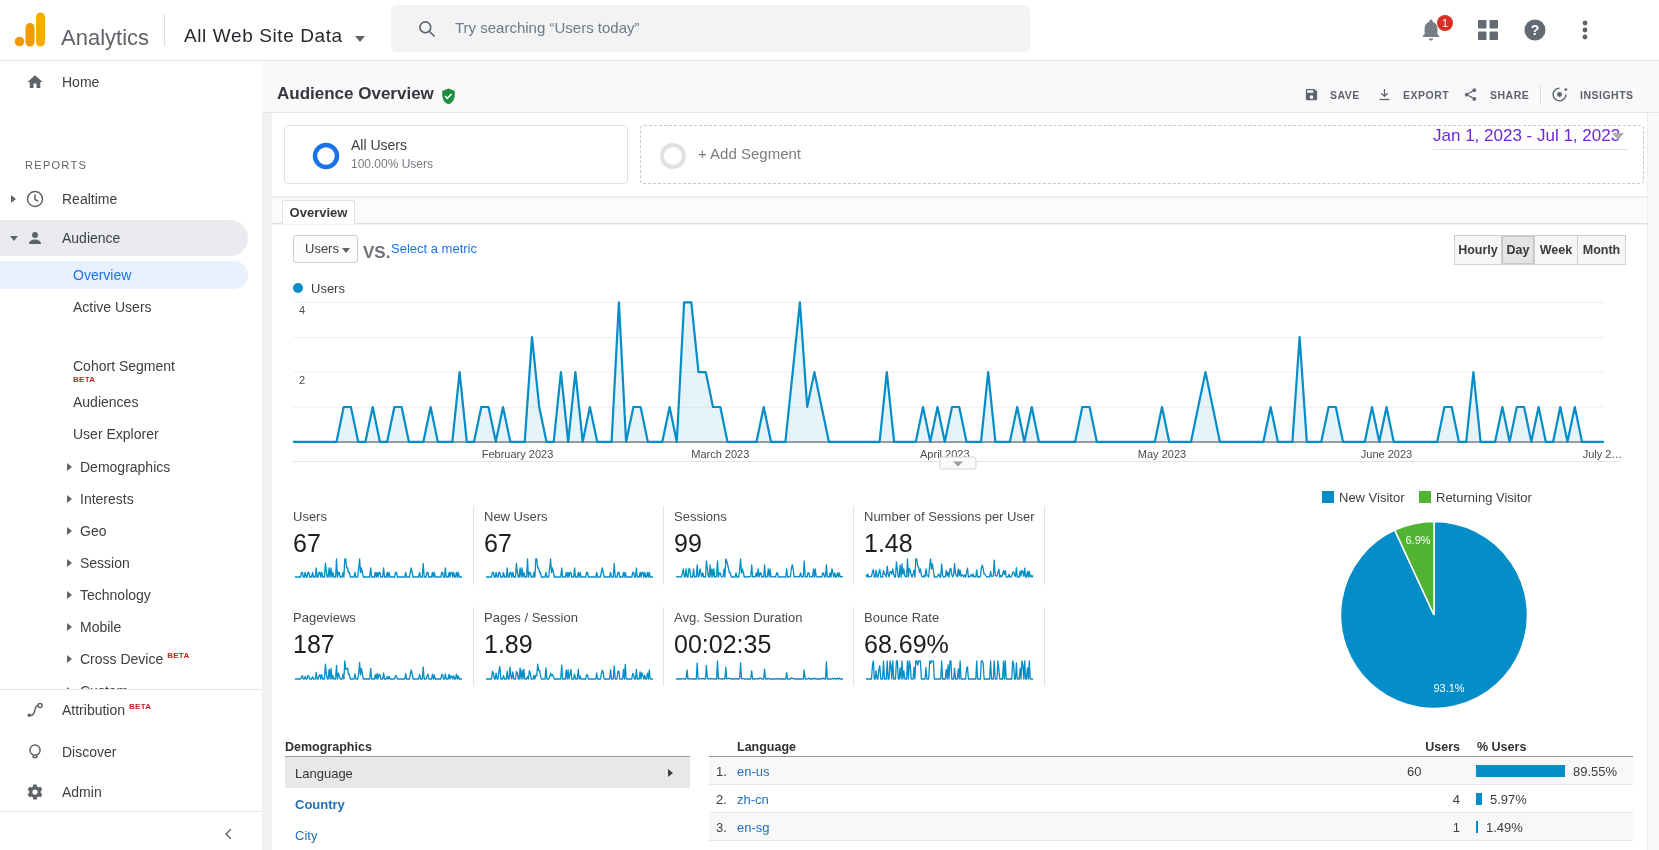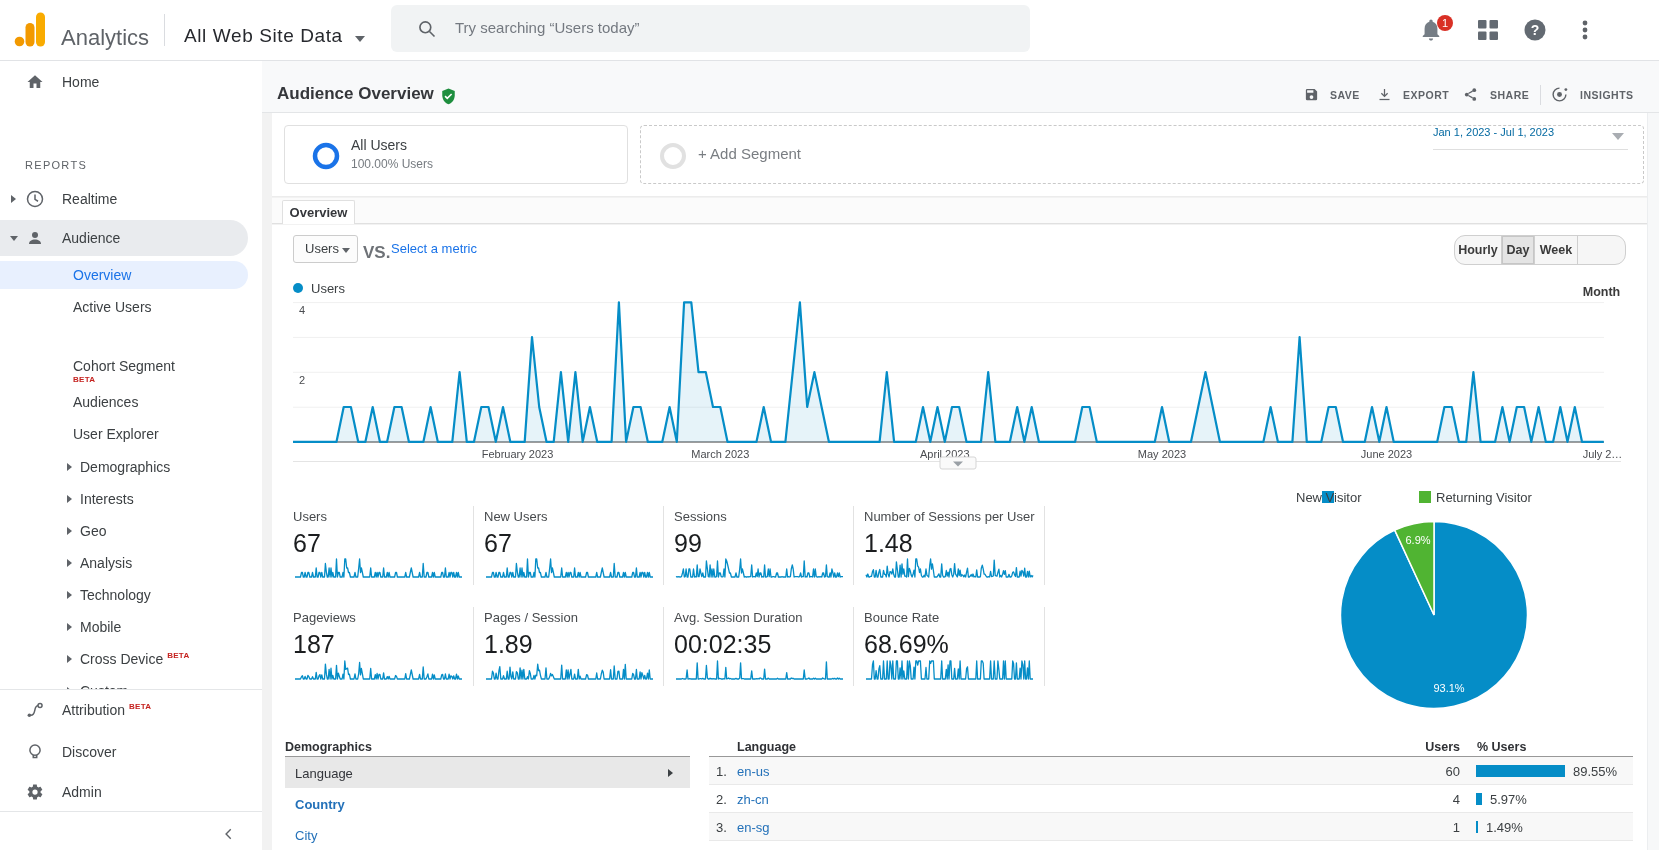--- a/index.html
+++ b/index.html
@@ -39,23 +39,23 @@
 #segband { position:absolute; left:272px; top:113px; width:1375px; height:84px; background:#fff; border-bottom:1px solid #ececec; }
 .segcard { position:absolute; top:12px; height:59px; background:#fff; border:1px solid #e0e0e0; border-radius:4px; }
 #tabband { position:absolute; left:272px; top:198px; width:1375px; height:26px; background:#fbfbfb; border-bottom:1px solid #e0e0e0; }
 #tab { position:absolute; left:10px; top:2px; width:73px; height:24px; background:#fff; border:1px solid #e0e0e0; border-bottom:none; border-radius:2px 2px 0 0; font-size:13px; font-weight:bold; color:#35373b; text-align:center; line-height:24px; }
 #content { position:absolute; left:272px; top:225px; width:1375px; height:625px; background:#fff; }
 #scrollbar { position:absolute; left:1647px; top:113px; width:12px; height:737px; background:#f7f8f9; border-left:1px solid #eceef0; z-index:6; }
 
 #usersdd { position:absolute; left:21px; top:10px; width:65px; height:28px; background:#fcfcfc; border:1px solid #ccc; border-radius:3px; font-size:13px; color:#3c4043; line-height:26px; padding-left:11px; }
 #vs { position:absolute; left:91px; top:18px; font-size:17px; font-weight:bold; color:#6e7277; }
 #selmetric { position:absolute; left:119px; top:16px; font-size:13px; color:#1a73e8; }
-#hdwm { position:absolute; left:1182px; top:10px; height:30px; border:1px solid #cfcfcf; border-radius:11px; background:#f6f6f6; display:flex; }
+#hdwm { position:absolute; left:1182px; top:10px; height:30px; border:1px solid #cfcfcf; border-radius:0; background:#f6f6f6; display:flex; }
 #hdwm div { font-size:12.5px; font-weight:bold; color:#3a3a3a; line-height:28px; text-align:center; border-right:1px solid #cfcfcf; }
-#hdwm div:last-child { border-right:none;margin-top:42px; }
+#hdwm div:last-child { border-right:none; }
 #hdwm .sel { background:#e4e4e4; box-shadow:inset 0 0 0 1px #c6c6c6; }
 
 .mlabel { position:absolute; font-size:13px; color:#474a4d; }
 .mnum { position:absolute; font-size:25px; color:#1b1d1f; }
 .mdiv { position:absolute; width:1px; background:#e2e2e2; height:79px; }
 
 .legsq { position:absolute; width:12px; height:12px; }
 .legtxt { position:absolute; font-size:13px; color:#3c4043; }
 
 .th { font-weight:bold; font-size:12.5px; color:#2f3135; position:absolute; }
@@ -161,21 +161,21 @@
   <div class="subrow" style="top:422px">
       <div class="tri-r" style="left:67px;top:12px"></div>
       <div class="txt2">Interests</div>
     </div>
   <div class="subrow" style="top:454px">
       <div class="tri-r" style="left:67px;top:12px"></div>
       <div class="txt2">Geo</div>
     </div>
   <div class="subrow" style="top:486px">
       <div class="tri-r" style="left:67px;top:12px"></div>
-      <div class="txt2">Analysis</div>
+      <div class="txt2">Session</div>
     </div>
   <div class="subrow" style="top:518px">
       <div class="tri-r" style="left:67px;top:12px"></div>
       <div class="txt2">Technology</div>
     </div>
   <div class="subrow" style="top:550px">
       <div class="tri-r" style="left:67px;top:12px"></div>
       <div class="txt2">Mobile</div>
     </div>
   <div class="subrow" style="top:582px">
@@ -255,21 +255,21 @@
       </svg>
     <div class="abs" style="left:66px;top:11px;font-size:14px;color:#3c4043">All Users</div>
     <div class="abs" style="left:66px;top:31px;font-size:12px;color:#767b80">100.00% Users</div>
   </div>
   <div class="segcard" style="left:368px;width:1004px;border:1px dashed #c9c9c9;background:#fff;">
     <svg class="abs" style="left:18px;top:16px" width="28" height="28">
         <circle cx="14" cy="14" r="11" fill="none" stroke="#e1e1e1" stroke-width="4"></circle>
       </svg>
     <div class="abs" style="left:57px;top:19px;font-size:15px;color:#797d82">+ Add Segment</div>
   </div>
-  <div class="abs" style="left:1161px;top:13px;font-size:11px;color:#0369a1">Jan 1, 2023 - Jul 1, 2023</div>
+  <div class="abs" style="left:1161px;top:13px;font-size:17px;color:#6d28d9">Jan 1, 2023 - Jul 1, 2023</div>
   <div class="abs" style="left:1340px;top:20px;width:0;height:0;border-left:6px solid transparent;border-right:6px solid transparent;border-top:7px solid #a9adb2"></div>
   <div class="abs" style="left:1161px;top:36px;width:195px;height:1px;background:#dfdfdf"></div>
 </div>
 
 <div id="tabband">
     <div id="tab">Overview</div>
   </div>
 
 <div id="content">
   <div id="usersdd">Users<span class="abs" style="left:48px;top:12px;width:0;height:0;border-left:4px solid transparent;border-right:4px solid transparent;border-top:5px solid #5f6368"></span></div>
@@ -349,21 +349,21 @@
   <div class="mnum" style="left:592px;top:405px">68.69%</div>
   <svg class="abs" style="left:592px;top:433px" width="172" height="24">
       <polyline points="2.0,21.0 2.9,21.0 3.8,21.0 4.8,21.0 5.7,21.0 6.6,21.0 7.5,21.0 8.5,6.7 9.4,3.0 10.3,21.0 11.2,21.0 12.1,12.6 13.1,21.0 14.0,21.0 14.9,11.0 15.8,7.7 16.8,21.0 17.7,21.0 18.6,21.0 19.5,3.0 20.5,21.0 21.4,21.0 22.3,21.0 23.2,3.0 24.1,21.0 25.1,21.0 26.0,3.0 26.9,7.2 27.8,21.0 28.8,3.0 29.7,21.0 30.6,21.0 31.5,21.0 32.4,3.0 33.4,3.0 34.3,21.0 35.2,21.0 36.1,9.8 37.1,21.0 38.0,3.0 38.9,21.0 39.8,12.8 40.8,21.0 41.7,21.0 42.6,21.0 43.5,3.0 44.4,21.0 45.4,3.0 46.3,7.7 47.2,21.0 48.1,21.0 49.1,21.0 50.0,9.1 50.9,21.0 51.8,3.0 52.7,3.0 53.7,7.2 54.6,3.0 55.5,3.0 56.4,3.0 57.4,21.0 58.3,21.0 59.2,21.0 60.1,21.0 61.0,21.0 62.0,9.5 62.9,21.0 63.8,21.0 64.7,21.0 65.7,3.0 66.6,5.4 67.5,3.0 68.4,3.0 69.4,3.0 70.3,21.0 71.2,21.0 72.1,21.0 73.0,21.0 74.0,21.0 74.9,21.0 75.8,21.0 76.7,21.0 77.7,3.0 78.6,21.0 79.5,21.0 80.4,21.0 81.3,21.0 82.3,11.3 83.2,21.0 84.1,6.9 85.0,21.0 86.0,3.0 86.9,3.0 87.8,21.0 88.7,21.0 89.7,21.0 90.6,10.4 91.5,21.0 92.4,21.0 93.3,21.0 94.3,11.0 95.2,21.0 96.1,3.0 97.0,21.0 98.0,21.0 98.9,21.0 99.8,21.0 100.7,21.0 101.6,21.0 102.6,10.5 103.5,8.9 104.4,21.0 105.3,21.0 106.3,21.0 107.2,21.0 108.1,21.0 109.0,21.0 110.0,21.0 110.9,21.0 111.8,21.0 112.7,3.0 113.6,21.0 114.6,21.0 115.5,21.0 116.4,21.0 117.3,3.0 118.3,3.0 119.2,5.2 120.1,21.0 121.0,21.0 121.9,21.0 122.9,21.0 123.8,21.0 124.7,21.0 125.6,21.0 126.6,3.0 127.5,21.0 128.4,21.0 129.3,21.0 130.2,3.0 131.2,21.0 132.1,21.0 133.0,21.0 133.9,3.0 134.9,11.8 135.8,21.0 136.7,21.0 137.6,21.0 138.6,21.0 139.5,3.0 140.4,21.0 141.3,3.0 142.2,21.0 143.2,21.0 144.1,21.0 145.0,21.0 145.9,21.0 146.9,21.0 147.8,21.0 148.7,3.0 149.6,5.7 150.5,21.0 151.5,21.0 152.4,4.8 153.3,21.0 154.2,21.0 155.2,21.0 156.1,10.2 157.0,21.0 157.9,3.0 158.9,6.9 159.8,21.0 160.7,3.0 161.6,21.0 162.5,21.0 163.5,9.8 164.4,21.0 165.3,3.0 166.2,21.0 167.2,21.0 168.1,21.0 169.0,21.0" fill="none" stroke="#058dc7" stroke-width="1.3" stroke-linejoin="round"></polyline>
     </svg>
   <div class="mdiv" style="left:201px;top:382px"></div>
   <div class="mdiv" style="left:391px;top:382px"></div>
   <div class="mdiv" style="left:581px;top:382px"></div>
   <div class="mdiv" style="left:772px;top:382px"></div>
 
   <div class="legsq" style="left:1050px;top:266px;background:#058dc7"></div>
-  <div class="legtxt" style="left:1024px;top:265px">New Visitor</div>
+  <div class="legtxt" style="left:1067px;top:265px">New Visitor</div>
   <div class="legsq" style="left:1147px;top:266px;background:#50b432"></div>
   <div class="legtxt" style="left:1164px;top:265px">Returning Visitor</div>
   <svg class="abs" style="left:1067px;top:295px" width="190" height="190">
 <path d="M95,95 L95,1.5 A93.5,93.5 0 1 1 55.72,10.15 Z" fill="#058dc7" stroke="#fff" stroke-width="1.5"></path>
 <path d="M95,95 L95,1.5 A93.5,93.5 0 0 0 55.72,10.15 Z" fill="#50b432" stroke="#fff" stroke-width="1.5"></path>
 <text x="79" y="24" font-size="11" fill="#fff" text-anchor="middle" font-family="Liberation Sans">6.9%</text>
 <text x="110" y="172" font-size="11" fill="#fff" text-anchor="middle" font-family="Liberation Sans">93.1%</text>
 </svg>
 
   <div class="th" style="left:13px;top:515px">Demographics</div>
@@ -379,21 +379,21 @@
       <a class="lnk abs" style="left:10px;top:9px">City</a>
     </div>
 
   <div class="th" style="left:465px;top:515px">Language</div>
   <div class="th" style="left:1152px;top:515px;width:36px;text-align:right">Users</div>
   <div class="th" style="left:1205px;top:515px">% Users</div>
   <div class="abs" style="left:437px;top:531px;width:924px;height:1px;background:#989898"></div>
   <div class="trow" style="top:532px;background:#f8f8f8">
     <span class="abs" style="left:7px;top:7px;color:#3c4043">1.</span>
       <a class="lnk abs" style="left:28px;top:7px">en-us</a>
-    <span class="abs" style="left:698px;top:7px;width:53px;text-align:right">60</span>
+    <span class="abs" style="left:698px;top:7px;width:53px;text-align:left">60</span>
     <span class="abs" style="left:767px;top:8px;width:89px;height:12px;background:#058dc7"></span>
     <span class="abs" style="left:864px;top:7px">89.55%</span>
   </div>
   <div class="trow" style="top:560px;">
     <span class="abs" style="left:7px;top:7px;color:#3c4043">2.</span>
       <a class="lnk abs" style="left:28px;top:7px">zh-cn</a>
     <span class="abs" style="left:698px;top:7px;width:53px;text-align:right">4</span>
     <span class="abs" style="left:767px;top:8px;width:6px;height:12px;background:#058dc7"></span>
     <span class="abs" style="left:781px;top:7px">5.97%</span>
   </div>

